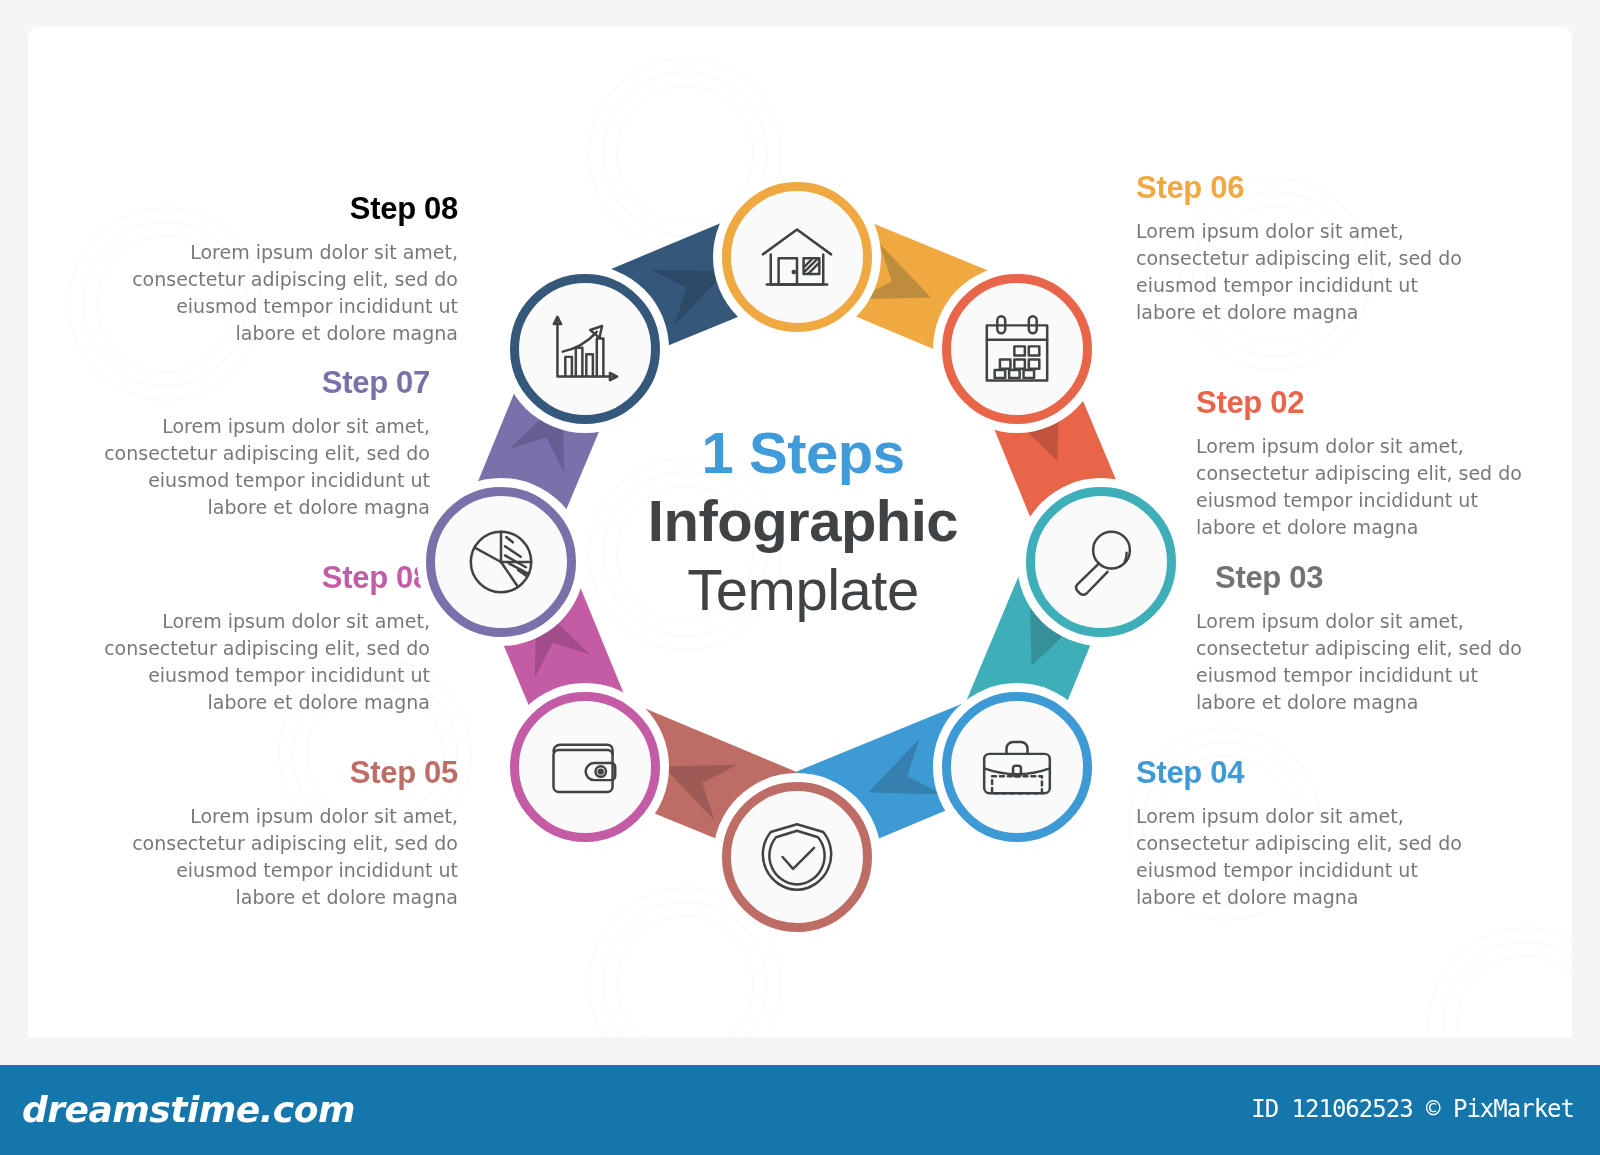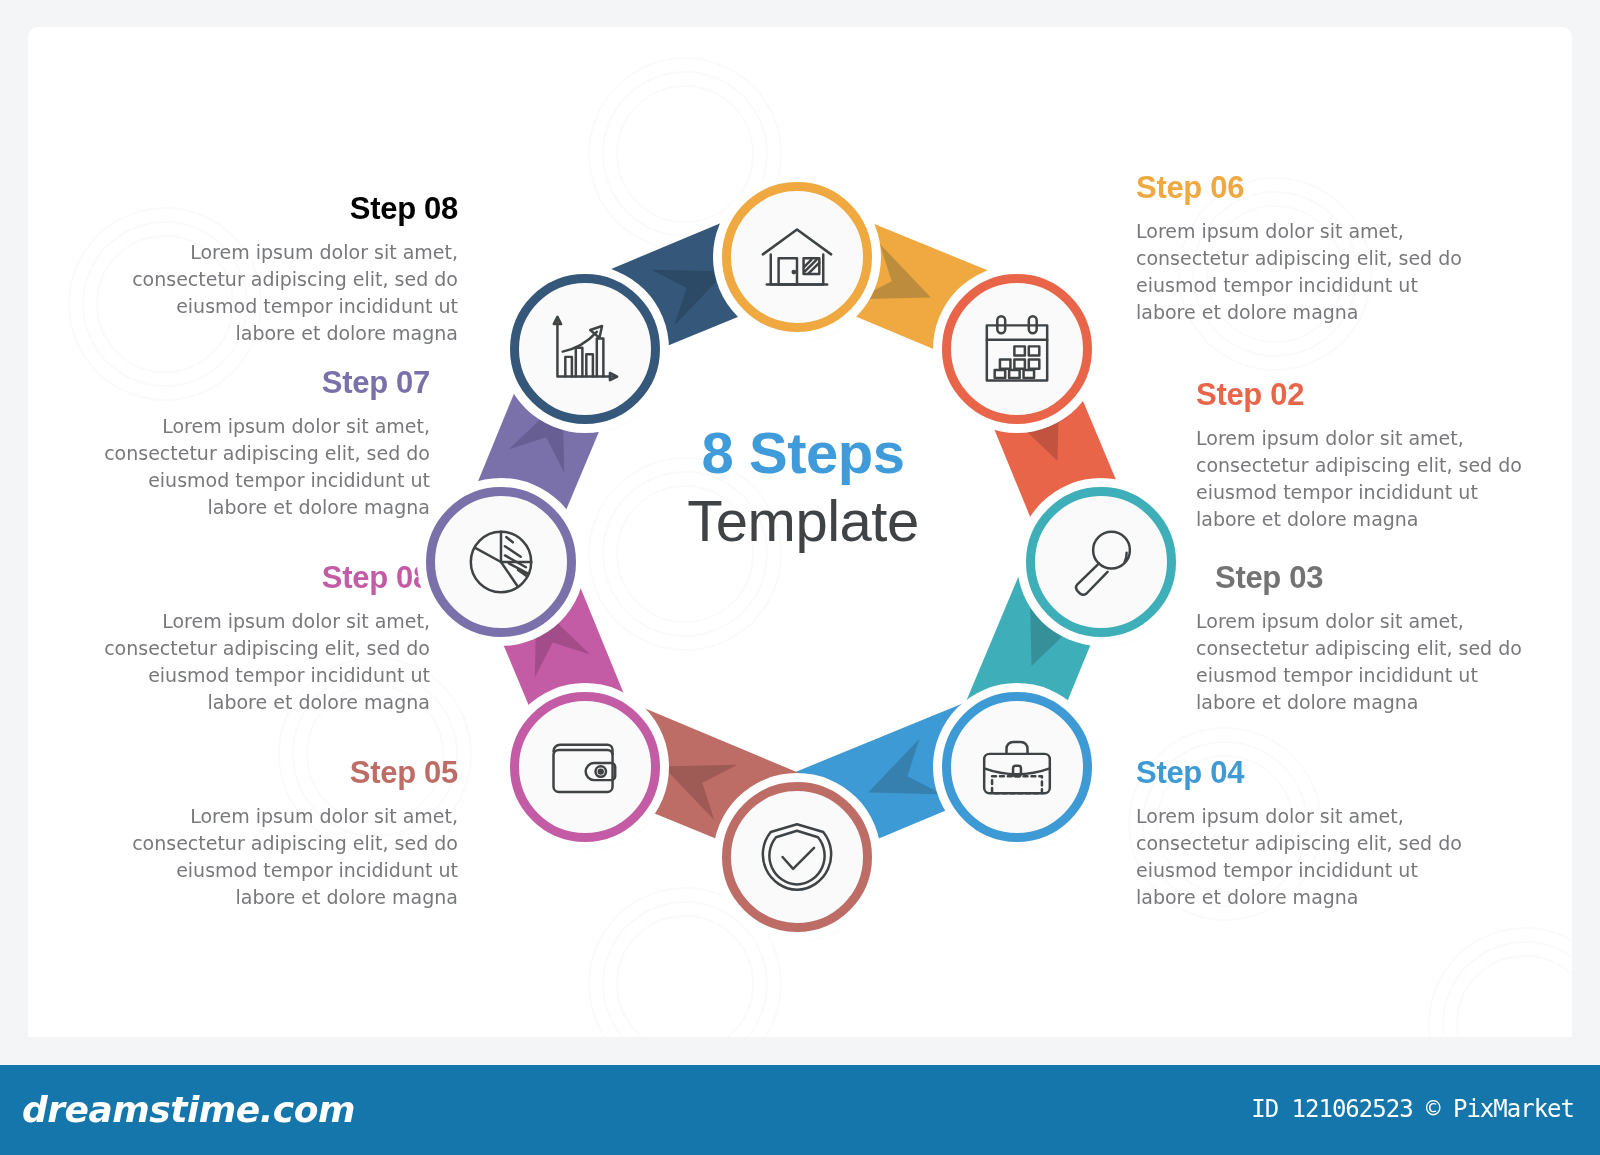--- a/index.html
+++ b/index.html
@@ -284,30 +284,31 @@
           <path d="M33 53 L33 36 L38 36 L38 53"></path>
           <path d="M41 53 L41 24 L46 24 L46 53"></path>
           <path d="M15 34 Q30 31 41 19"></path>
           <path d="M36 17.5 L45 14.5 L43 23.5 Z" fill="none"></path>
         </svg>
       </span>
     </div>
   </div>
 
   <div id="center-title">
-    <div class="l1">8 Steps</div>
+    <div class="l1">1 Steps</div>
+    <div class="l2">Infographic</div>
     <div class="l3">Template</div>
   </div>
 
   <div class="step-block right" style="left:1108px;top:145px;">
     <div class="step-title" style="color: rgb(239, 169, 64);">Step 06</div>
     <div class="step-desc">Lorem ipsum dolor sit amet, consectetur adipiscing elit, sed do eiusmod tempor incididunt ut labore et dolore magna</div>
   </div>
 
-  <div class="step-block right" style="left:1168px;top:352px;">
+  <div class="step-block right" style="left:1168px;top:360px;">
     <div class="step-title" style="color: rgb(232, 101, 74);">Step 02</div>
     <div class="step-desc">Lorem ipsum dolor sit amet, consectetur adipiscing elit, sed do eiusmod tempor incididunt ut labore et dolore magna</div>
   </div>
 
   <div class="step-block right" style="left:1168px;top:535px;">
     <div class="step-title" style="color: #737373; margin-left: 19px;">Step 03</div>
     <div class="step-desc">Lorem ipsum dolor sit amet, consectetur adipiscing elit, sed do eiusmod tempor incididunt ut labore et dolore magna</div>
   </div>
 
   <div class="step-block right" style="left:1108px;top:730px;">

